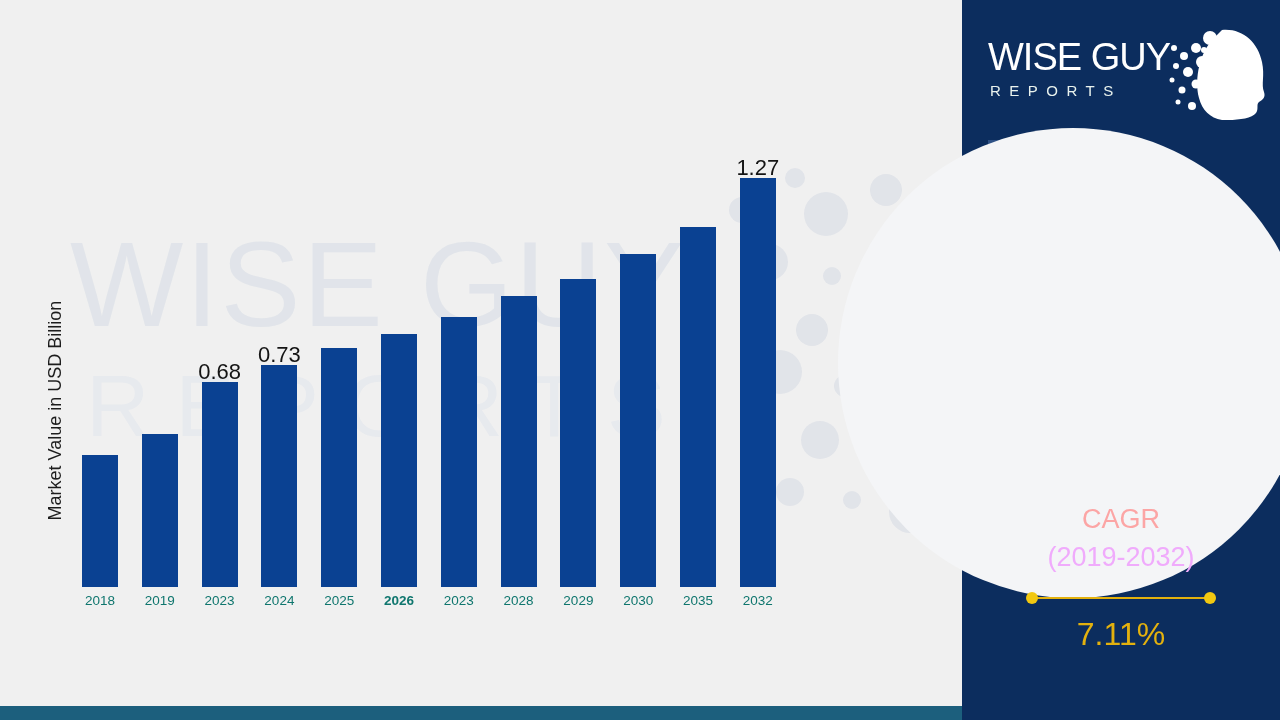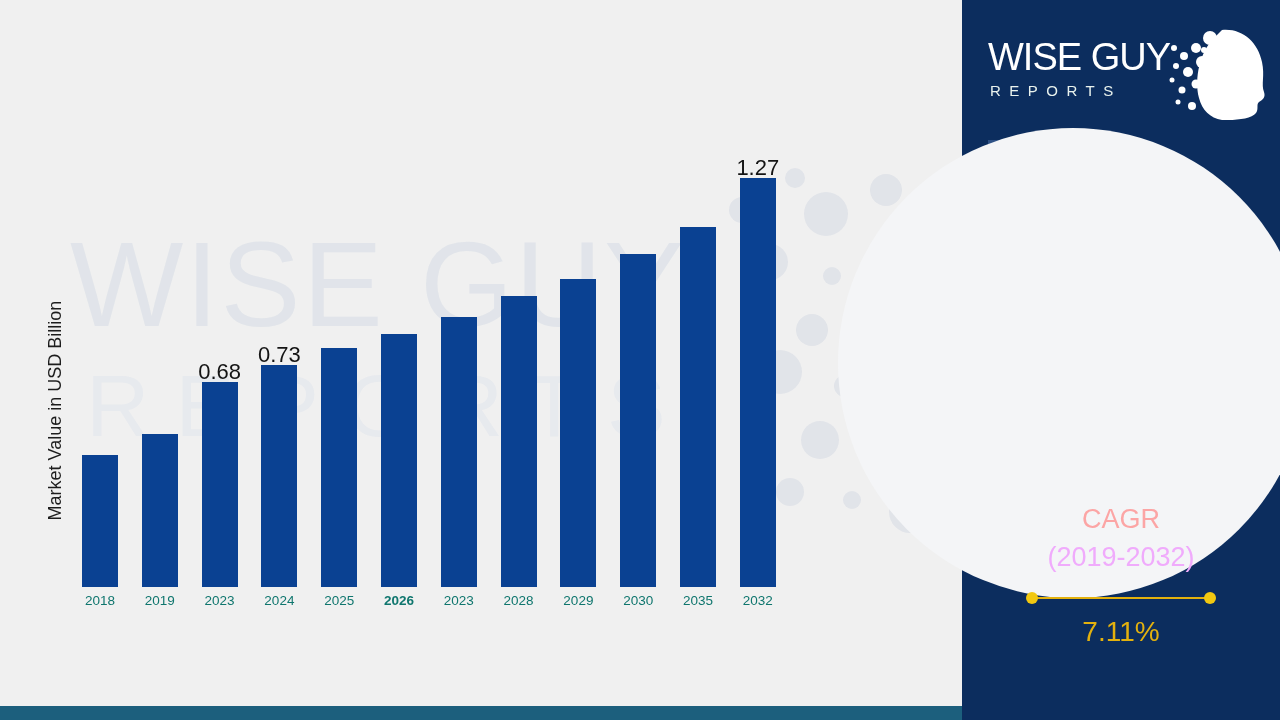--- a/index.html
+++ b/index.html
@@ -121,21 +121,21 @@
   .cagr-rule .line {
     position:absolute; left:6px; top:5px; width:178px; height:2px; background:#e3b10e;
   }
   .cagr-rule .dot {
     position:absolute; top:0; width:12px; height:12px; border-radius:50%;
     background:#f2c811;
   }
   .cagr-rule .dot.l { left:0; }
   .cagr-rule .dot.r { right:0; }
   .cagr-value {
-    font-family:"Liberation Sans", sans-serif; font-size:28px; color:#e3b10e;
+    font-family:"Liberation Sans", sans-serif; font-size:32px; color:#e3b10e;
   }
 </style>
 </head>
 <body>
 
 <div id="stage">
 
   <div class="left-panel">
 
     <svg class="dots" viewBox="0 0 962 720">

